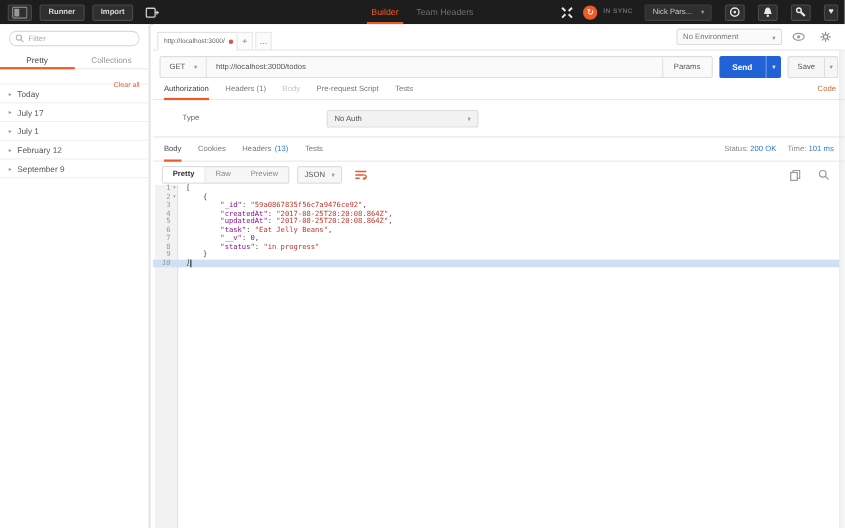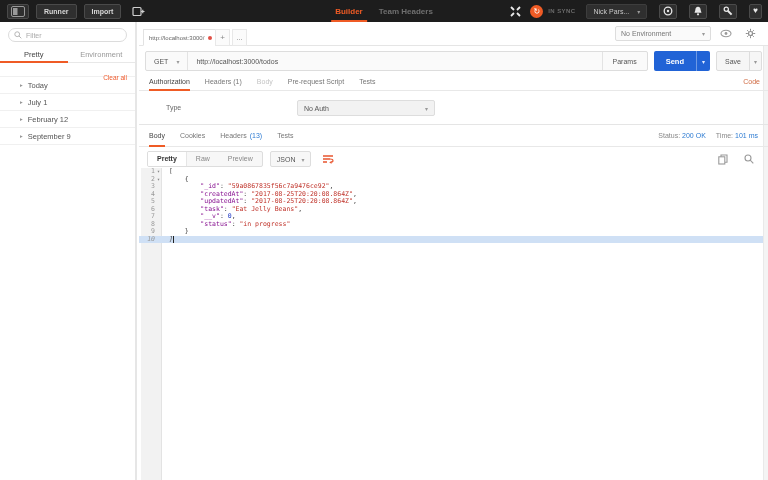--- a/index.html
+++ b/index.html
@@ -7,21 +7,21 @@
     font-family:"Liberation Sans", sans-serif; color:#555; }
   button { font-family:inherit; cursor:pointer; }
 
   
   .topbar { position:relative; height:22px; background:#1d1d1d; display:flex; align-items:center; }
   .tb-iconbtn { background:#2f2f2f; border:1px solid #4a4a4a; border-radius:2px; height:15px;
     display:flex; align-items:center; justify-content:center; margin-left:7px; padding:0 3px; }
   .tb-btn { background:#2f2f2f; border:1px solid #4a4a4a; border-radius:2px; color:#d8d8d8;
     font-size:7px; font-weight:bold; height:15px; padding:0 7px; margin-left:7px; }
   .center-tabs { position:absolute; left:50%; transform:translateX(-50%); height:100%;
-    display:flex; align-items:center; gap:16px;font-weight:bold; }
+    display:flex; align-items:center; gap:16px; }
   .nav-tab { font-size:8px; color:#6f6f6f; height:100%; display:flex; align-items:center; position:relative; cursor:pointer; }
   .nav-tab.active { color:#ef5b25; }
   .nav-tab.active::after { content:""; position:absolute; left:-4px; right:-4px; bottom:0; height:2px; background:#ef5b25; }
   .tb-right { position:absolute; right:6px; display:flex; align-items:center; gap:5px; }
   .sync-dot { width:13px; height:13px; border-radius:50%; background:#ef5b25; color:#fff;
     font-size:8px; line-height:13px; text-align:center; }
   .sync-label { font-size:6px; font-weight:bold; color:#6b6b6b; letter-spacing:.4px; margin-right:6px; }
   .user-btn { background:#2f2f2f; border:1px solid #3d3d3d; border-radius:2px; color:#c9c9c9;
     font-size:7px; height:15px; padding:0 6px; display:flex; align-items:center; gap:8px; }
   .caret { font-size:6px; color:#9a9a9a; }
@@ -33,21 +33,21 @@
   .filter-box { margin:6px 8px 5px; height:14px; border:1px solid #dcdcdc; border-radius:8px;
     display:flex; align-items:center; padding:0 5px; gap:4px; background:#fff; }
   .filter-input { border:none; outline:none; width:90px; font-size:7px; color:#777; background:transparent; }
   .filter-input::placeholder { color:#aaa; }
   .side-tabs { display:flex; height:16px; border-bottom:1px solid #e8e8e8; }
   .side-tab { flex:1; text-align:center; font-size:7.5px; color:#999; line-height:15px; position:relative; cursor:pointer; }
   .side-tab.active { color:#444; }
   .side-tab.active::after { content:""; position:absolute; left:0; right:0; bottom:-1px; height:2px; background:#ef5b25; }
   .clear-row { height:14px; text-align:right; padding:3px 8px 0 0; border-bottom:1px solid #f0f0f0; }
   .clear-link { font-size:6.5px; color:#f05b2d; cursor:pointer; }
-  .hist-item { height:17px; display:flex; align-items:center; padding-left:20px; gap:5px;
+  .hist-item { height:17px; display:flex; align-items:center; padding-left:8px; gap:5px;
     border-bottom:1px solid #f0f0f0; font-size:7.5px; color:#555; cursor:pointer; }
   .hist-caret { font-size:5.5px; color:#999; }
 
   
   .main { position:absolute; left:139px; top:22px; right:0; bottom:0; background:#fff; }
   .v-scroll { position:absolute; right:0; top:24px; bottom:0; width:5px; background:#f4f4f4; border-left:1px solid #e9e9e9; }
 
   .workspace-top { position:relative; height:24px; border-bottom:1px solid #e5e5e5; }
   .req-tab { position:absolute; left:4px; bottom:-1px; height:17px; background:#fff;
     border:1px solid #e2e2e2; border-bottom:1px solid #fff; display:flex; align-items:center;
@@ -185,29 +185,33 @@
 <div class="sidebar">
   <div class="filter-box">
     <svg width="8" height="8" viewBox="0 0 8 8">
       <circle cx="3.2" cy="3.2" r="2.4" fill="none" stroke="#b5b5b5"></circle>
       <path d="M5 5 L7.3 7.3" stroke="#b5b5b5"></path>
     </svg>
     <input class="filter-input" placeholder="Filter" style="">
   </div>
   <div class="side-tabs">
     <div class="side-tab active">Pretty</div>
-    <div class="side-tab">Environment</div>
+    <div class="side-tab">Collections</div>
   </div>
   <div class="clear-row">
     <span class="clear-link">Clear all</span>
   </div>
   <div id="history-list">
       <div class="hist-item">
         <span class="hist-caret">▸</span>
         <span>Today</span>
+      </div>
+      <div class="hist-item">
+        <span class="hist-caret">▸</span>
+        <span>July 17</span>
       </div>
       <div class="hist-item">
         <span class="hist-caret">▸</span>
         <span>July 1</span>
       </div>
       <div class="hist-item">
         <span class="hist-caret">▸</span>
         <span>February 12</span>
       </div>
       <div class="hist-item">

